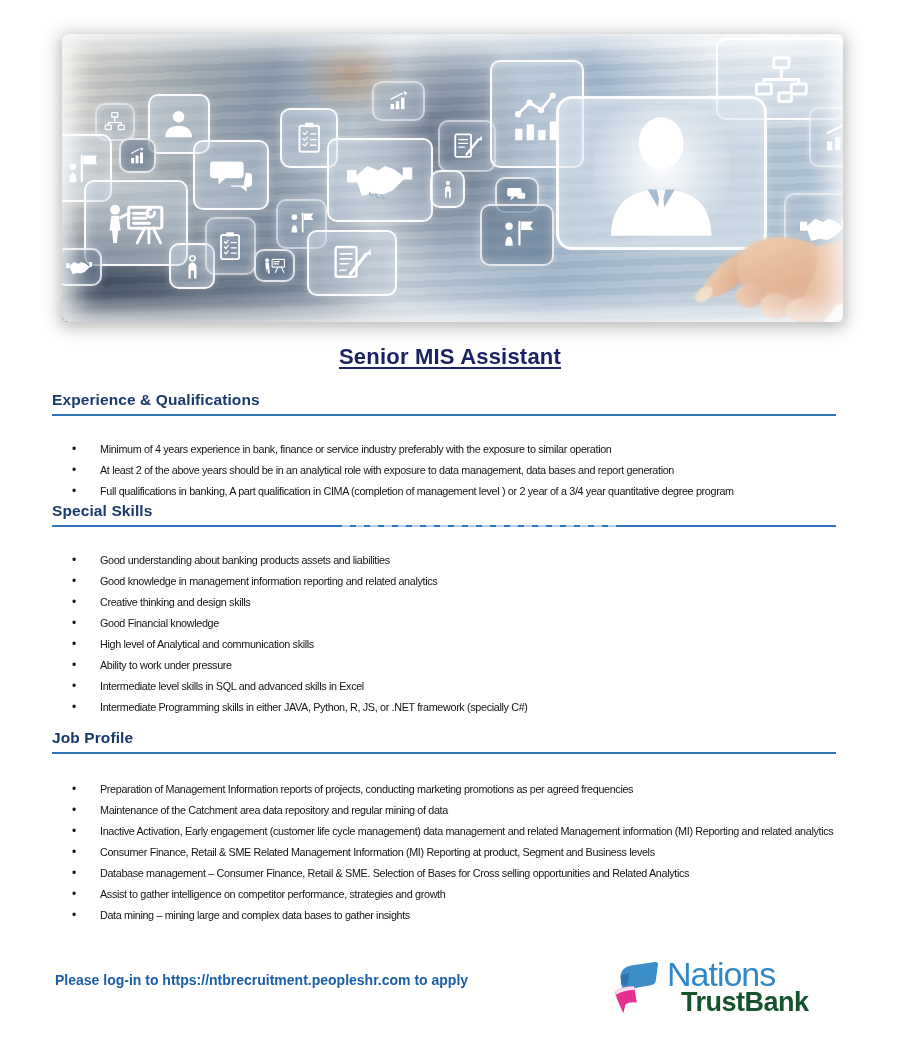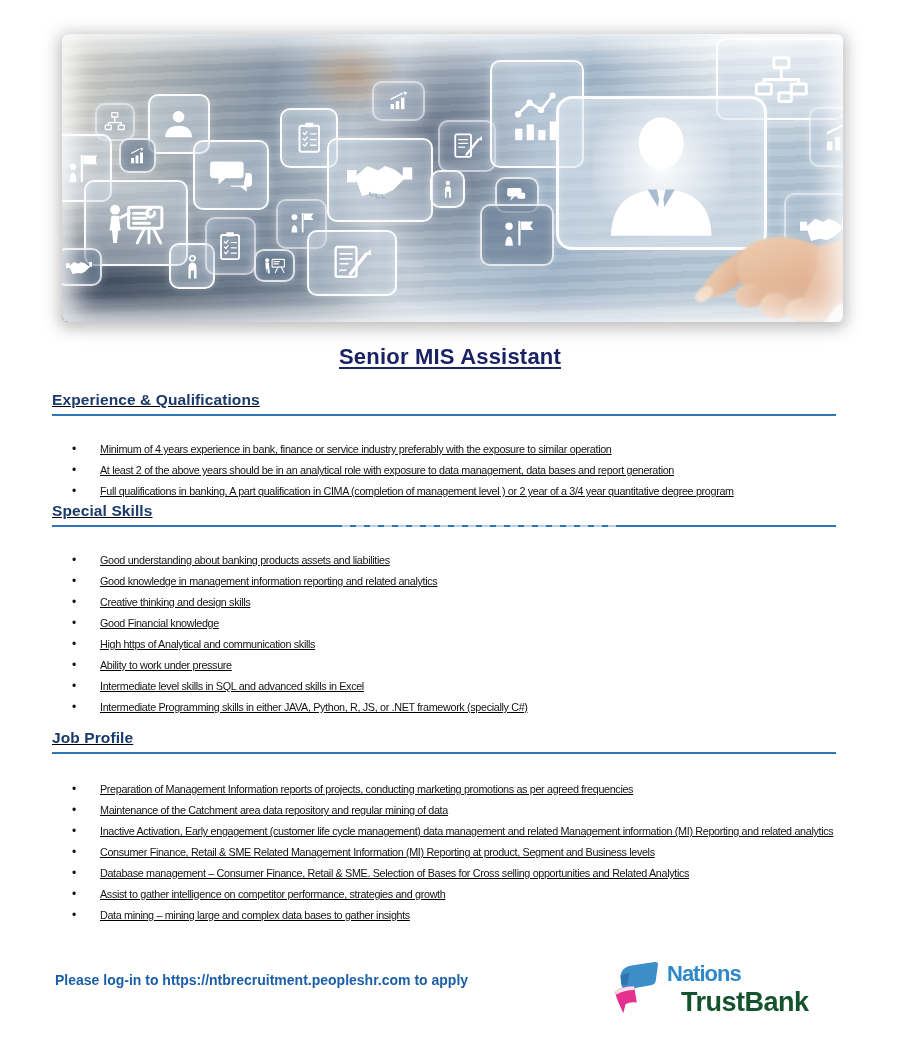--- a/index.html
+++ b/index.html
@@ -40,41 +40,41 @@
   .tile.profile svg{width:88%;height:92%;}
 
   .hand{position:absolute;left:538px;top:192px;width:252px;height:100px;z-index:30;}
 
   
   .doc-title{
     position:absolute;left:0;right:0;top:344px;text-align:center;
     font-size:22px;font-weight:bold;color:#1b2264;letter-spacing:.2px;
     text-decoration:underline;text-decoration-thickness:2px;text-underline-offset:3px;
   }
-  .content{position:absolute;left:52px;right:64px;top:386px;text-decoration:underline;}
+  .content{position:absolute;left:52px;right:64px;top:386px;}
   h2.sec{font-size:15.5px;line-height:17px;font-weight:600;color:#1a3a6b;
     margin:0;letter-spacing:.1px;}
   h2.m1{margin-top:5px;} h2.m2{margin-top:1px;} h2.m3{margin-top:12px;}
   .rule{height:2px;background:#2f76b8;margin-top:6px;position:relative;}
   .rule .wm{position:absolute;left:37%;width:35%;top:-1px;height:4px;pointer-events:none;
     background:repeating-linear-gradient(90deg, rgba(255,255,255,.65) 0 8px, rgba(255,255,255,0) 8px 14px);}
   ul.blist{list-style:none;margin:23px 0 0;padding:0 0 0 20px;}
   ul.m3{margin-top:25px;}
   ul.blist li{position:relative;padding-left:28px;font-size:10.8px;line-height:20px;
     letter-spacing:-0.35px;color:#141414;margin-bottom:1px;}
   ul.blist li::before{content:"\2022";position:absolute;left:0;top:0;font-size:12px;color:#111;}
 
   
   .apply{position:absolute;left:55px;top:972px;font-size:14px;font-weight:600;
     color:#1b5ea8;letter-spacing:0;text-align:center;}
   .apply a{color:#1b5ea8;text-decoration:none;}
   .logo{position:absolute;left:608px;top:952px;display:flex;align-items:flex-start;}
   .logo-icon{width:54px;height:62px;margin-top:6px;}
   .logo-text{margin-left:5px;display:flex;flex-direction:column;}
-  .logo-l1{font-size:22px;line-height:34px;font-weight:bold;color:#2f88c8;letter-spacing:-1px;margin-top:5px;}
+  .logo-l1{font-size:34px;line-height:34px;font-weight:normal;color:#2f88c8;letter-spacing:-1px;margin-top:5px;}
   .logo-l2{font-size:27px;line-height:27px;font-weight:bold;color:#14532d;letter-spacing:-0.5px;margin-top:-2px;margin-left:14px;}
 
   .wicon{stroke:#fff;fill:none;stroke-width:2.4;stroke-linecap:round;stroke-linejoin:round;}
 </style>
 </head>
 <body>
 
 <div class="photo">
   <div class="streaks"></div>
 
@@ -406,21 +406,21 @@
 
   <h2 class="sec m2">Special Skills</h2>
   <div class="rule">
       <span class="wm"></span>
     </div>
   <ul class="blist">
     <li>Good understanding about banking products assets and liabilities</li>
     <li>Good knowledge in management information reporting and related analytics</li>
     <li>Creative thinking and design skills</li>
     <li>Good Financial knowledge</li>
-    <li>High https of Analytical and communication skills</li>
+    <li>High level of Analytical and communication skills</li>
     <li>Ability to work under pressure</li>
     <li>Intermediate level skills in SQL and advanced skills in Excel</li>
     <li>Intermediate Programming skills in either JAVA, Python, R, JS, or .NET framework (specially C#)</li>
   </ul>
 
   <h2 class="sec m3">Job Profile</h2>
   <div class="rule"></div>
   <ul class="blist m3">
     <li>Preparation of Management Information reports of projects, conducting marketing promotions as per agreed frequencies</li>
     <li>Maintenance of the Catchment area data repository and regular mining of data</li>

